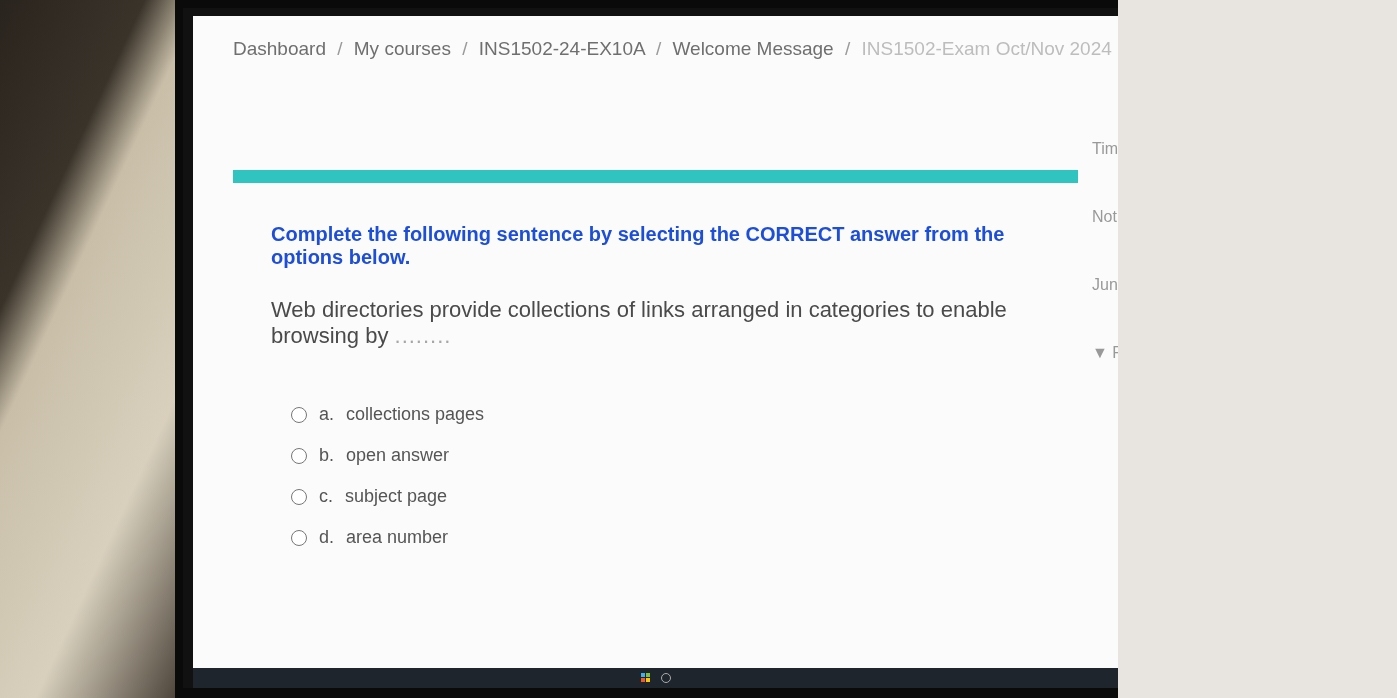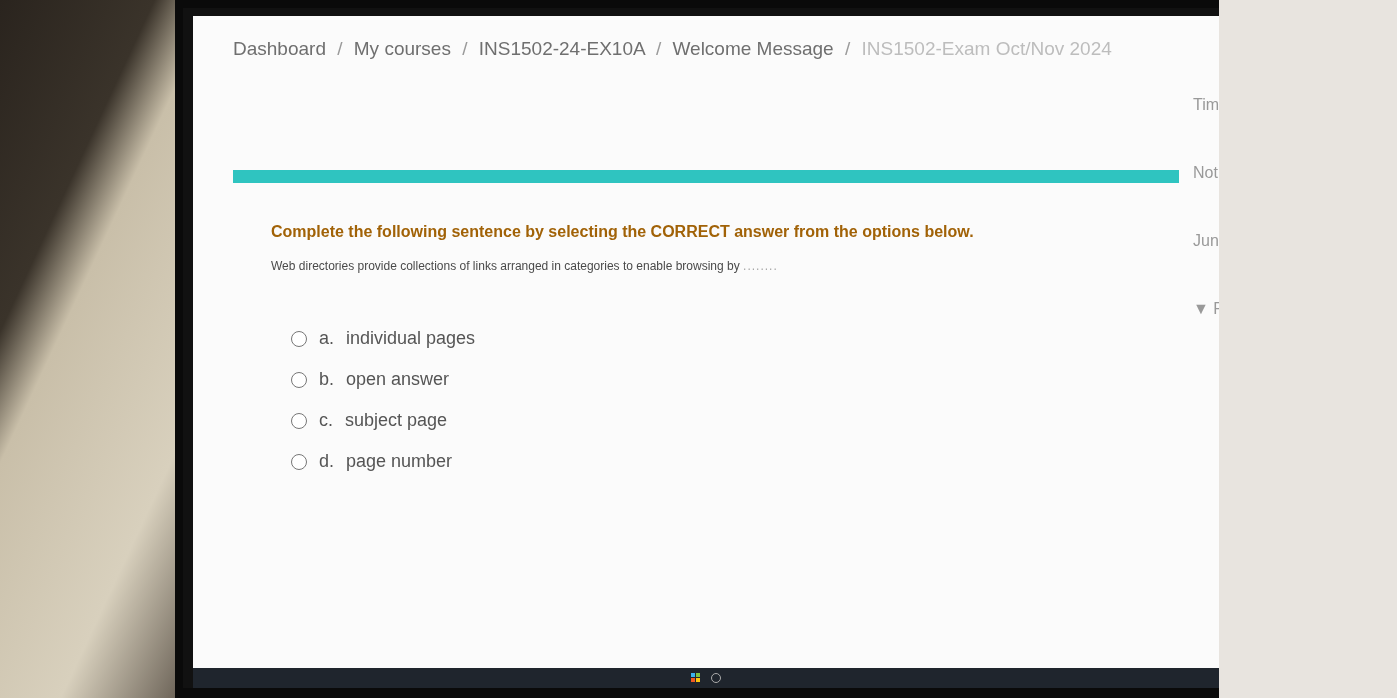--- a/index.html
+++ b/index.html
@@ -1,19 +1,19 @@
 <!DOCTYPE html>
 <html><head>
 <meta charset="utf-8">
 <style>
   * { box-sizing: border-box; margin: 0; padding: 0; }
   html, body { width: 1397px; height: 698px; font-family: "Segoe UI", Arial, sans-serif; background: #e8e4df; overflow: hidden; }
   .outer {
     position: relative;
-    width: 1219px;
+    width: 1118px;
     height: 698px;
     background: linear-gradient(115deg, #2a241e 0%, #3a332a 10%, #c9bfa9 14%, #d8d0bd 25%, #4a4138 35%, #2d2722 50%, #1b1813 100%);
   }
   .bezel {
     position: absolute;
     left: 175px;
     top: 0;
     right: 0;
     bottom: 0;
     background: #111;
@@ -44,26 +44,26 @@
   .breadcrumb .sep { color: #9a9a9a; margin: 0 6px; }
   .breadcrumb .cur { color: #bdbdbd; }
   .divider {
     height: 13px;
     background: #2fc4c0;
     margin-bottom: 40px;
     width: 100%;
   }
   .q-instruction {
     font-weight: 700;
-    font-size: 16px;
-    color: #a16207;
-    margin: 0 0 18px 38px;
+    font-size: 20px;
+    color: #1d4ed8;
+    margin: 0 0 28px 38px;
   }
   .q-text {
-    font-size: 12px;
+    font-size: 22px;
     color: #4a4a4a;
     margin: 0 0 55px 38px;
   }
   .blank { color: #a6a6a6; letter-spacing: 1px; }
   .options { margin-left: 58px; }
   .option {
     display: flex;
     align-items: center;
     gap: 12px;
     margin-bottom: 20px;
@@ -83,20 +83,21 @@
     height: 400px;
   }
   .side-item {
     font-size: 16px;
     color: #999;
     margin-bottom: 50px;
     text-align: left;
     padding-left: 2px;
     white-space: nowrap;
     overflow: hidden;
+    margin-top: 44px;
   }
   .taskbar {
     position: absolute;
     left: 10px;
     right: 0;
     bottom: 0;
     height: 20px;
     background: #1f252d;
     display: flex;
     align-items: center;
@@ -138,36 +139,36 @@
         <p class="q-instruction">Complete the following sentence by selecting the CORRECT answer from the options below.</p>
         <p class="q-text">
           <span>Web directories provide collections of links arranged in categories to enable browsing by</span>
           <span class="blank">........</span>
         </p>
 
         <div class="options">
           <label class="option">
             <input type="radio" name="q" style="">
             <span>a.</span>
-            <span>individual pages</span>
+            <span>collections pages</span>
           </label>
           <label class="option">
             <input type="radio" name="q" style="">
             <span>b.</span>
             <span>open answer</span>
           </label>
           <label class="option">
             <input type="radio" name="q" style="">
             <span>c.</span>
             <span>subject page</span>
           </label>
           <label class="option">
             <input type="radio" name="q" style="">
             <span>d.</span>
-            <span>page number</span>
+            <span>area number</span>
           </label>
         </div>
 
         <div class="side-strip">
           <div class="side-item">Tim</div>
           <div class="side-item">Not</div>
           <div class="side-item">Jun</div>
           <div class="side-item">▼ Fl</div>
         </div>
 

